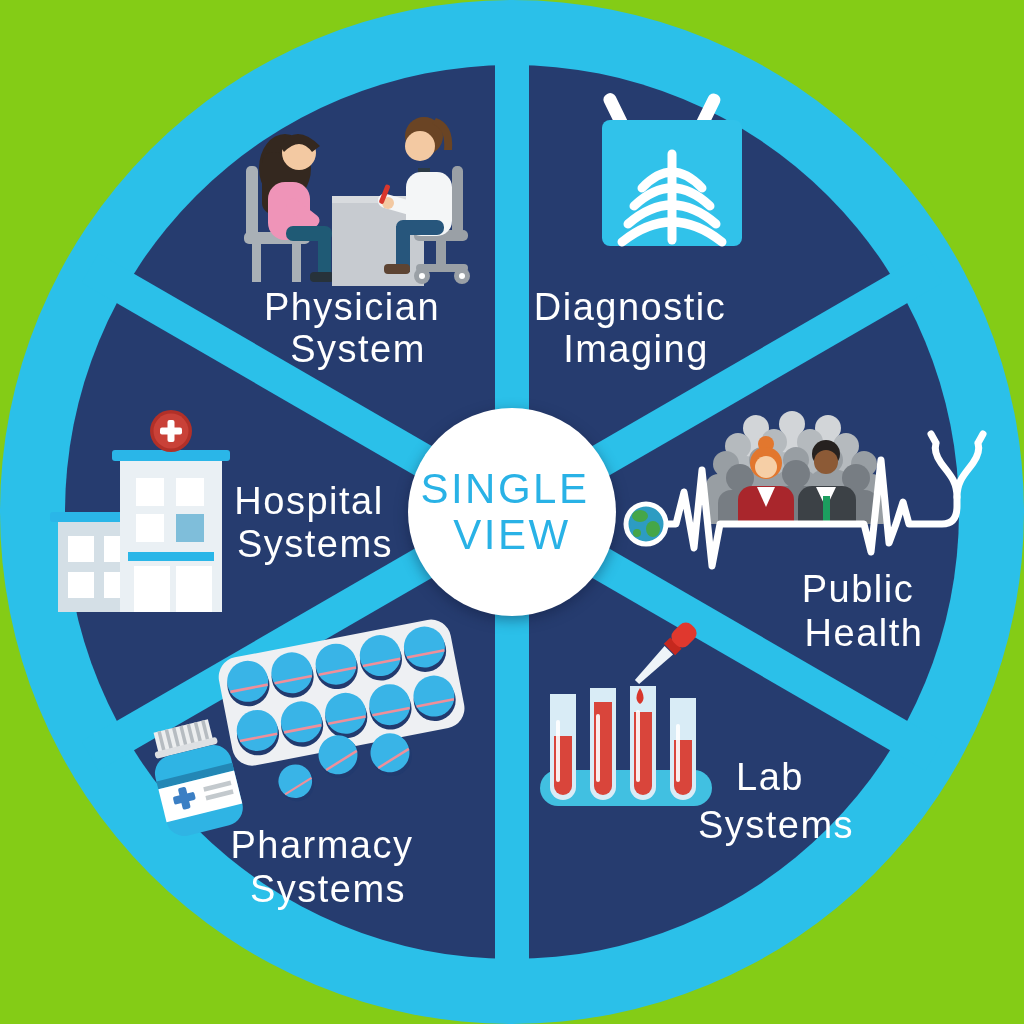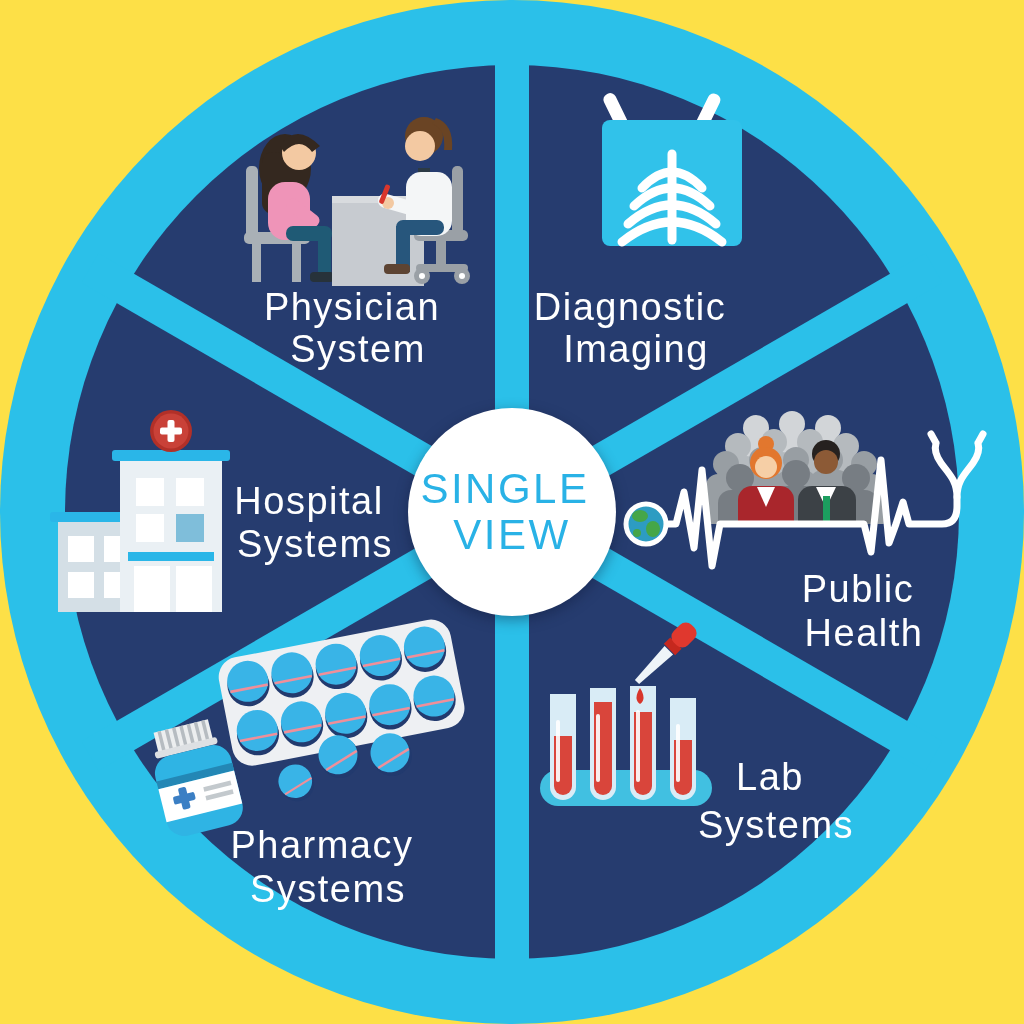--- a/index.html
+++ b/index.html
@@ -1,16 +1,16 @@
 <!DOCTYPE html>
 <html><head>
 <meta charset="utf-8">
 <style>
   html,body{margin:0;padding:0;background:#ffffff;}
-  .stage{width:1024px;height:1024px;position:relative;background:#fde047;overflow:hidden;
+  .stage{width:1024px;height:1024px;position:relative;background:#84cc16;overflow:hidden;
          font-family:"Liberation Sans", sans-serif;}
   svg{display:block;}
   .seg-label{fill:#ffffff;font-size:38px;letter-spacing:1.5px;font-family:"Liberation Sans",sans-serif;}
   .center-label{font-size:42px;letter-spacing:2.5px;font-family:"Liberation Sans",sans-serif;}
   .center-disc{filter:drop-shadow(0 4px 7px rgba(10,20,50,.4));}
 </style>
 </head>
 <body>
 
 <div class="stage">

